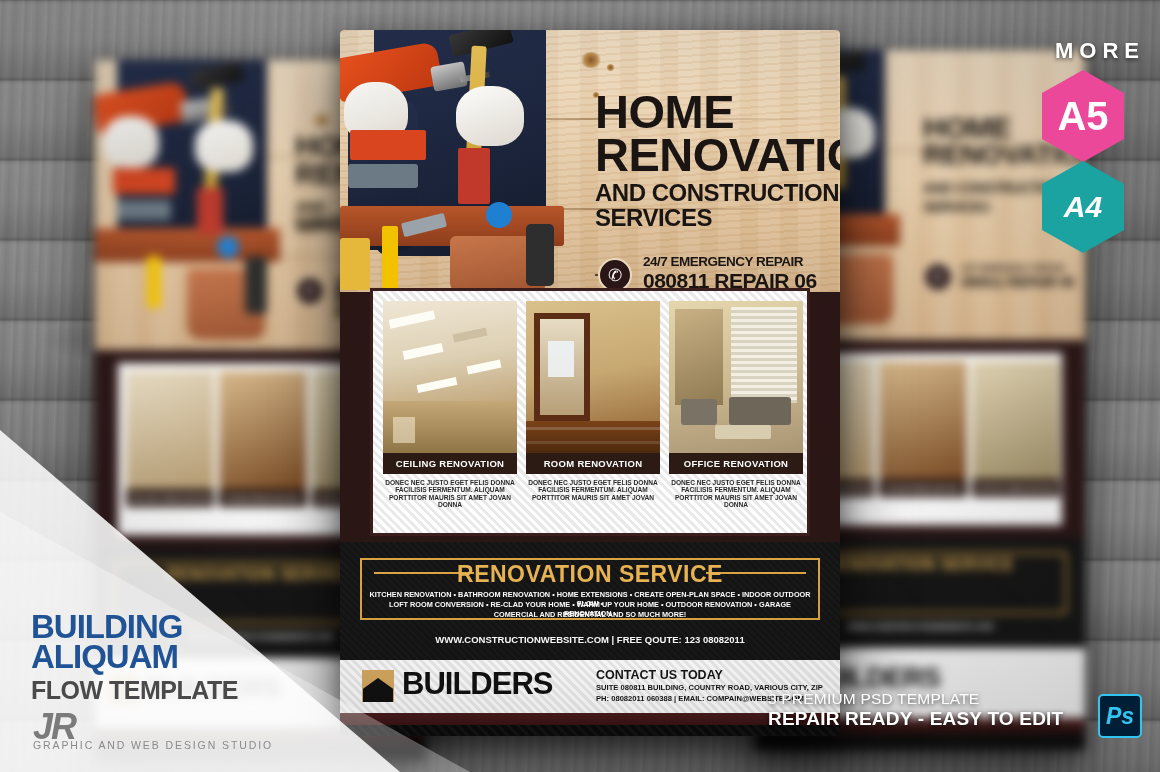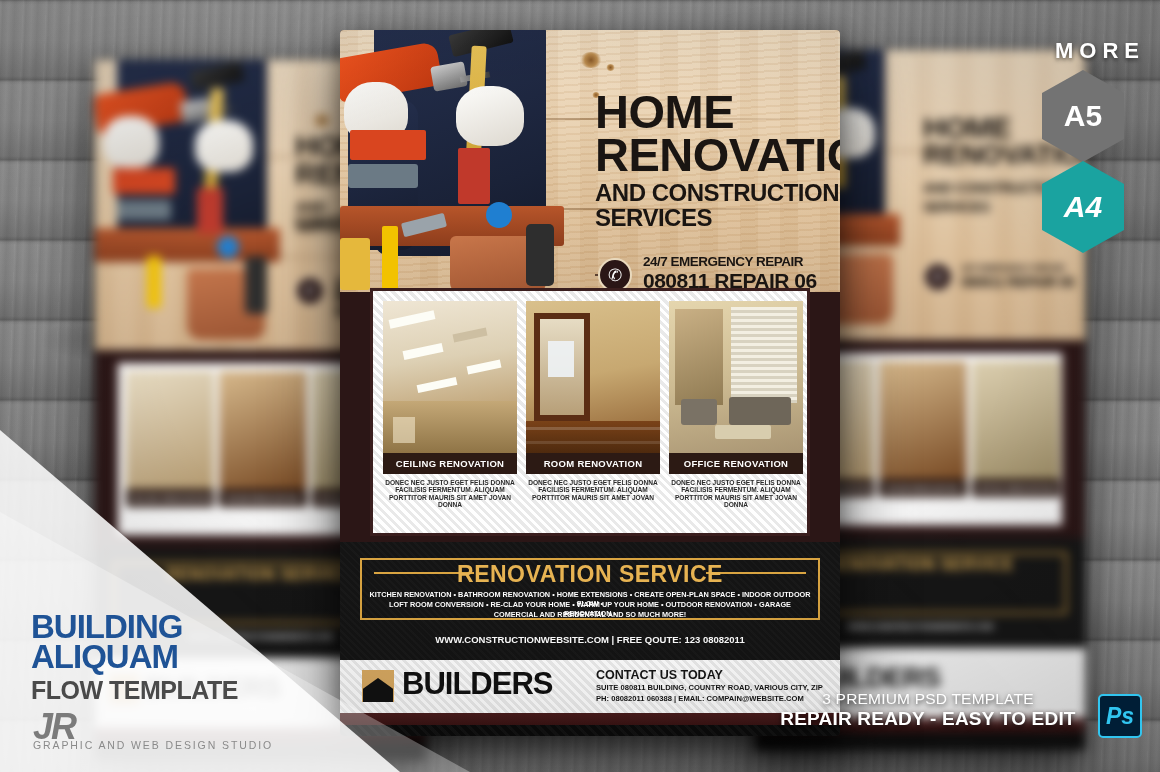--- a/index.html
+++ b/index.html
@@ -148,21 +148,21 @@
   .brand .b1,.brand .b2{ color:#1f5396; font-weight:bold; font-size:33px;
       line-height:.92; letter-spacing:-1px; }
   .brand .b3{ color:#4a4a4a; font-weight:bold; font-size:25px;
       letter-spacing:-.5px; margin-top:3px; }
   .jr{ position:absolute; left:33px; top:706px; color:#7b7b7b;
        font-weight:bold; font-size:36px; font-style:italic; letter-spacing:-2px; }
   .jr-sub{ position:absolute; left:33px; top:739px; color:#8a8a8a;
        font-size:10.5px; letter-spacing:1.9px; font-weight:normal; }
 
   
-  .psd-txt{ position:absolute; text-align:center; color:#fff;
+  .psd-txt{ position:absolute; text-align:left; color:#fff;
       text-shadow:0 2px 5px rgba(0,0,0,.75); }
   .psd-l1{ font-size:15.5px; letter-spacing:.2px; }
   .psd-l2{ font-size:19px; font-weight:bold; letter-spacing:.2px; }
   .ps-icon{ position:absolute; right:18px; top:694px; width:44px; height:44px;
       background:#001e36; border:2px solid #31c5f0; border-radius:5px;
       display:flex; align-items:center; justify-content:center;
       color:#31c5f0; font-weight:bold; font-size:23px; font-style:italic; }
 </style>
 </head>
 <body>
@@ -379,21 +379,21 @@
     </div>
     <div class="foot-maroon" style="left:0;top:683px;width:500px;height:12px;"></div>
     <div class="foot-black" style="left:0;top:695px;width:500px;height:13px;"></div>
   </div>
 
   <div class="vignette"></div>
 
   <div class="sized-label" style="left:1055px; top:38px;">MORE</div>
 
   <div class="hexwrap" style="left:1042px; top:70px;">
-    <div class="hex" style="background:#737373; font-size:30px;">
+    <div class="hex" style="background:#ec4899; font-size:40px;">
       <span>A5</span>
     </div>
   </div>
   <div class="hexwrap" style="left:1042px; top:161px;font-style:italic;">
     <div class="hex" style="background:#1AA3A0; font-size:30px;">
       <span>A4</span>
     </div>
   </div>
 
   <div class="diag-overlay2"></div>

